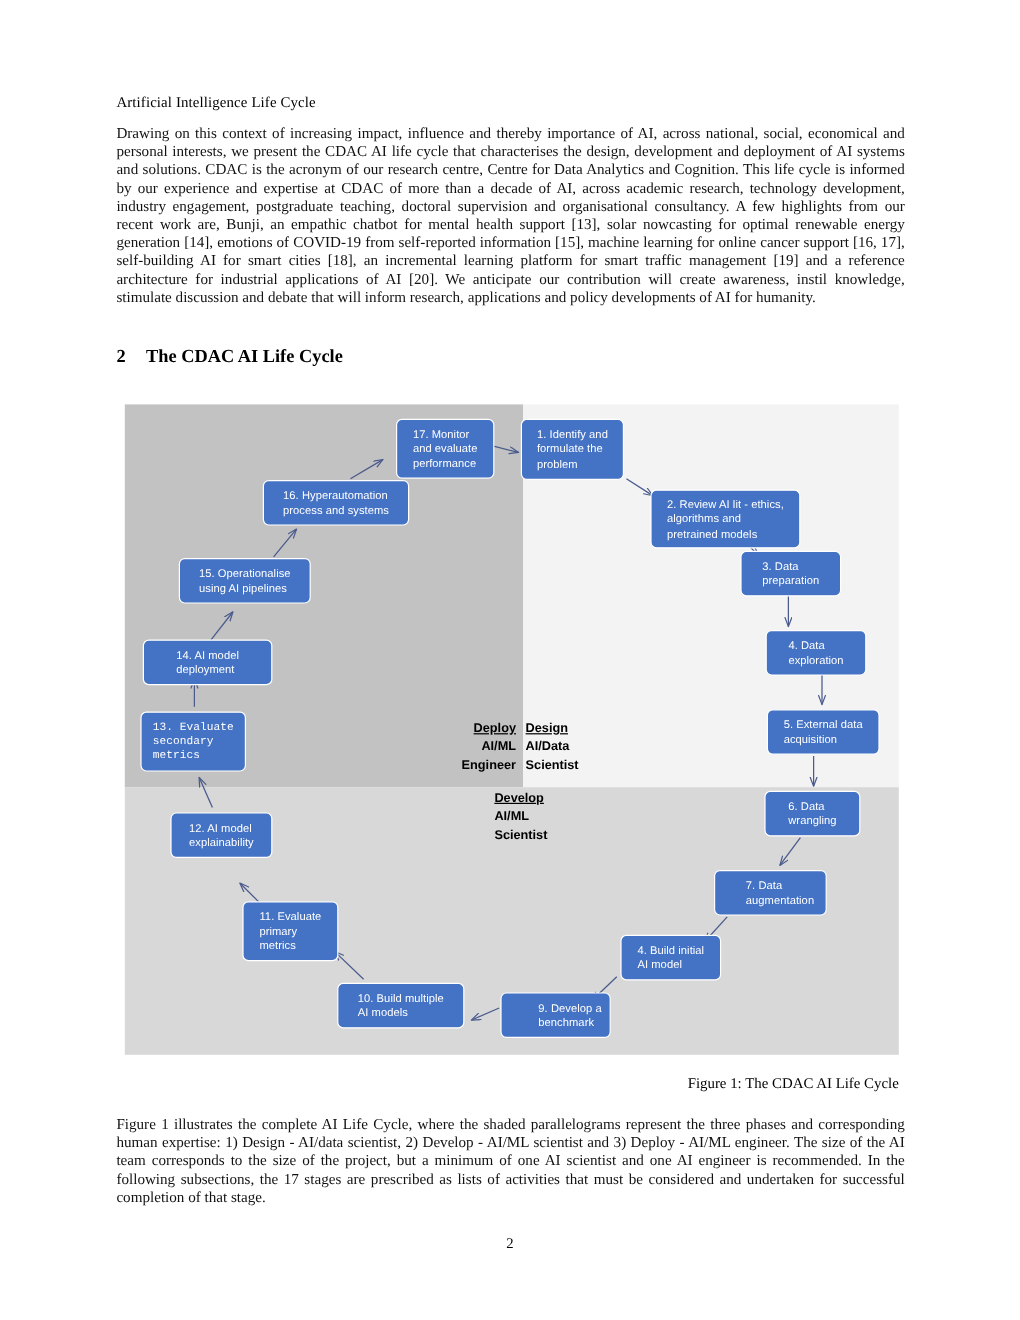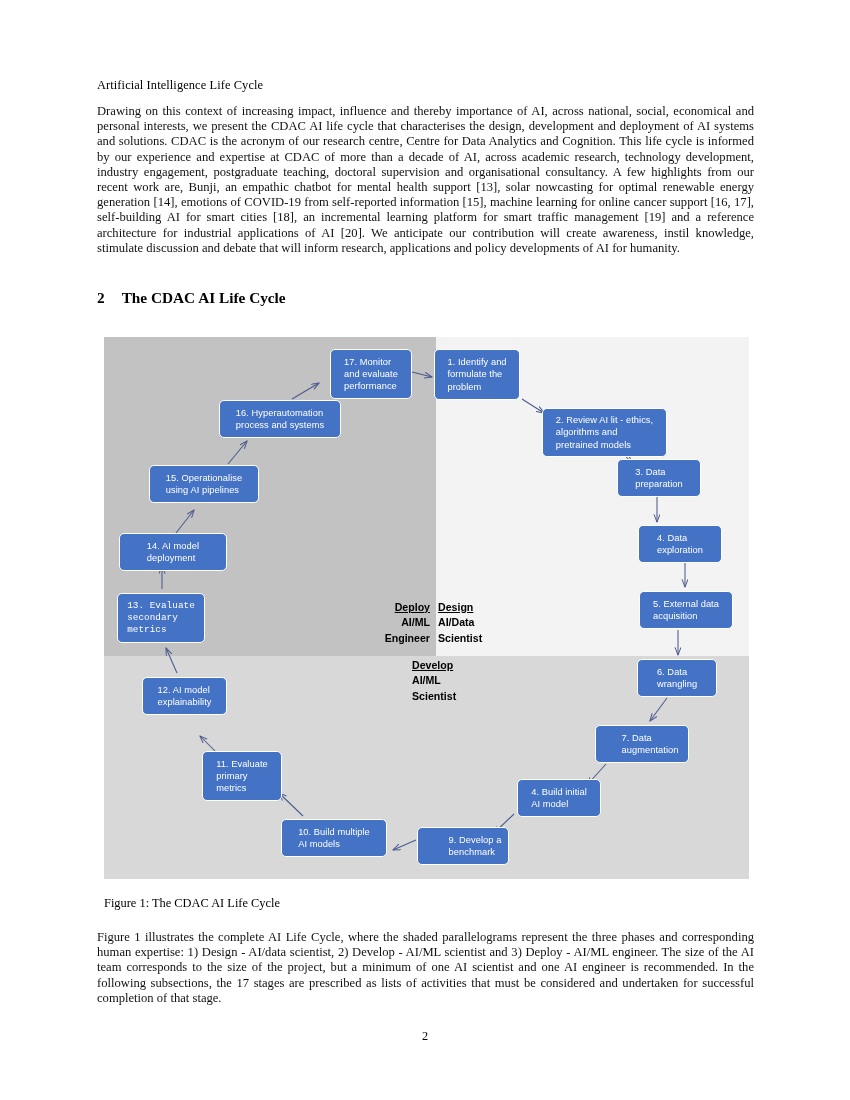--- a/index.html
+++ b/index.html
@@ -137,21 +137,21 @@
     width: 645px; height: 542px;
     overflow: visible;
     pointer-events: none;
   }
 
   .fig-caption {
     position: absolute;
     left: 0px;
     top: 559px;
     width: 645px;
-    text-align: left;
+    text-align: right;
     font-family: "Liberation Serif", serif;
     font-size: 12.4px;
   }
 
   #para-after { top: 930px; }
 
   .page-number {
     position: absolute;
     left: 0;
     width: 850px;

